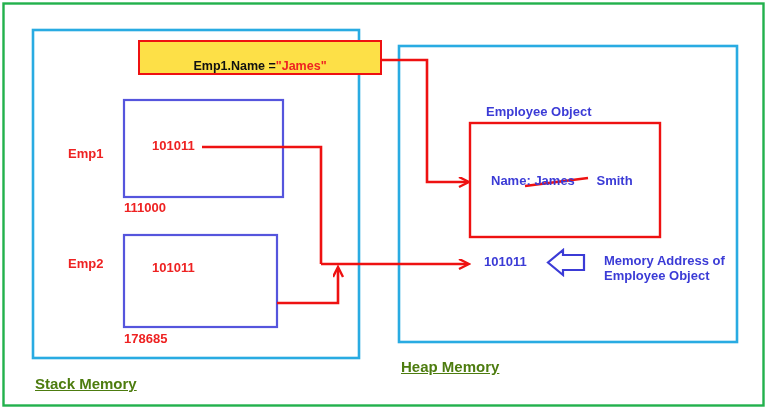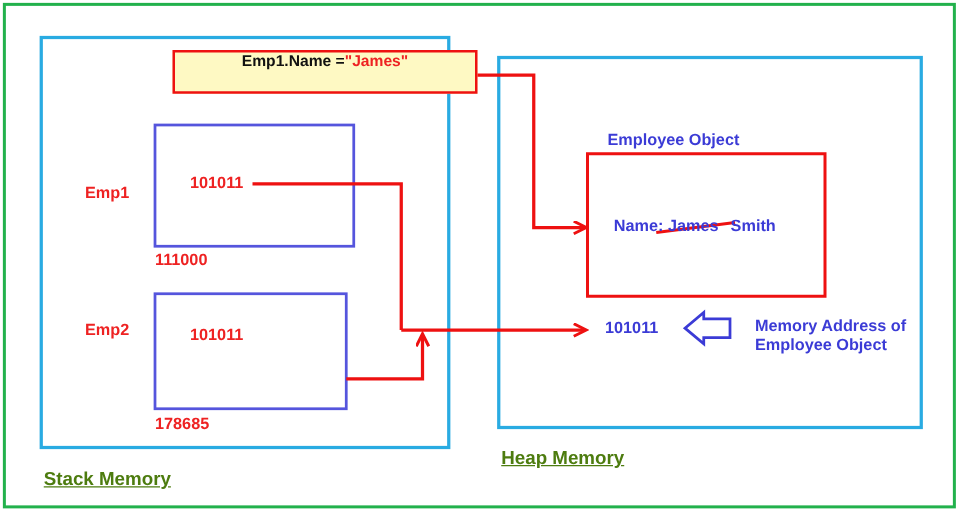--- a/index.html
+++ b/index.html
@@ -27,23 +27,23 @@
     font-weight: bold;
     white-space: nowrap;
     line-height: 1.15;
   }
   .lbl-blue   { color: #4d7c0f; font-size: 15px; text-decoration: underline; }
   .lbl-indigo { color: #3b3bd6; font-size: 13px; padding-left: 12px; }
   .lbl-red    { color: #ee2222; font-size: 13px; }
   .stmt-box {
     position: absolute;
     border: 2.5px solid #ee1111;
-    background: #fef9c3;
+    background: #fde047;
     display: flex;
-    align-items: flex-start;
+    align-items: flex-end;
     justify-content: center;
     font-size: 12.5px;
     font-weight: bold;
     color: #111111;
   }
   .stmt-box .val { color: #ee2222; }
   .strike-word { position: relative; white-space: nowrap; margin-top: 24px; }
 </style>
 </head>
 <body>
@@ -99,21 +99,21 @@
   <div class="lbl lbl-red" style="left:124px; top:332px;">178685</div>
 
   <div class="lbl lbl-blue" style="left:35px; top:375px;">Stack Memory</div>
 
   <div class="lbl lbl-indigo" style="left:474px; top:105px;">Employee Object</div>
 
 
   <div class="lbl lbl-indigo" style="left:479px; top:174px;">
     <span>Name:</span>
     <span class="strike-word">James</span>
-    <span style="margin-left:6px;">Smith</span>
+    <span style="margin-left:18px;">Smith</span>
   </div>
 
   <div class="lbl lbl-indigo" style="left:472px; top:255px;">101011</div>
 
   <div class="lbl lbl-indigo" style="left:592px; top:254px;">
     <div>Memory Address of</div>
     <div>Employee Object</div>
   </div>
 
   <div class="lbl lbl-blue" style="left:401px; top:358px;">Heap Memory</div>

